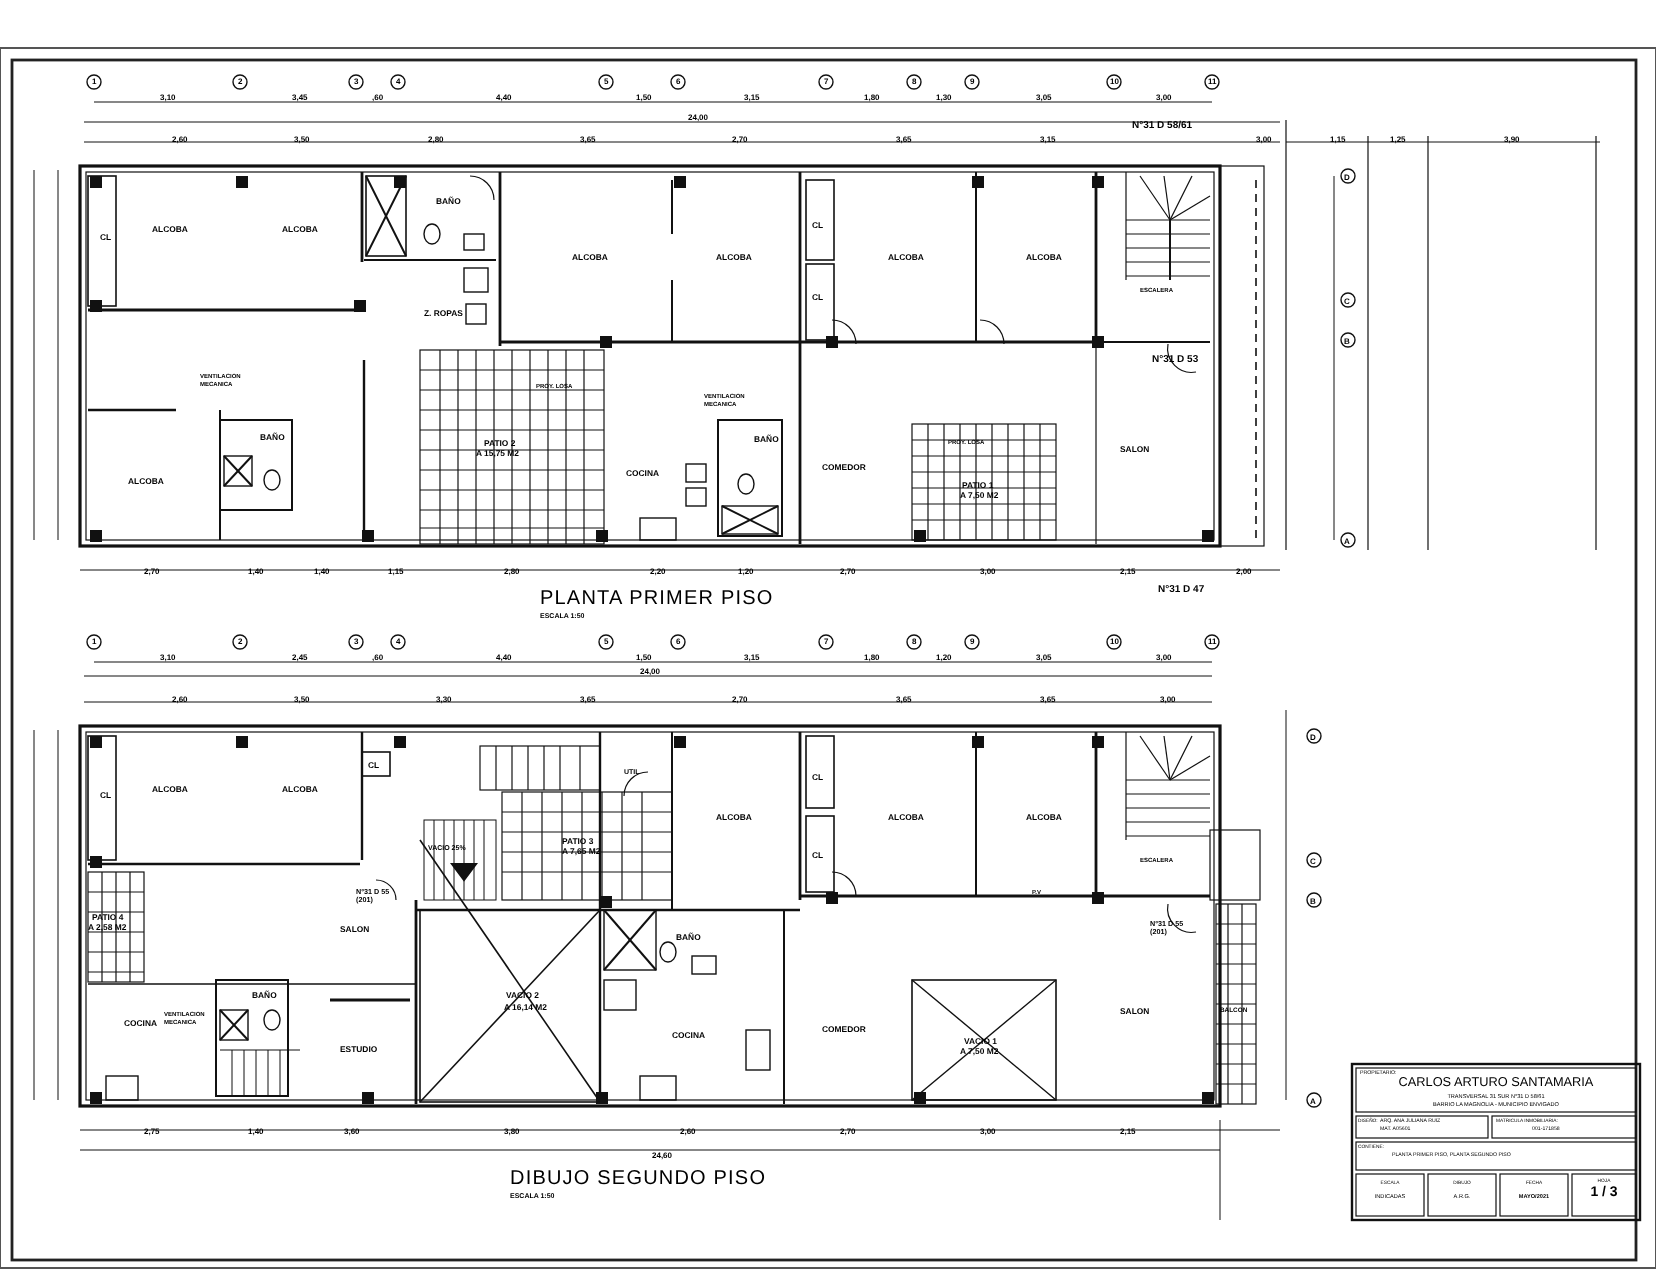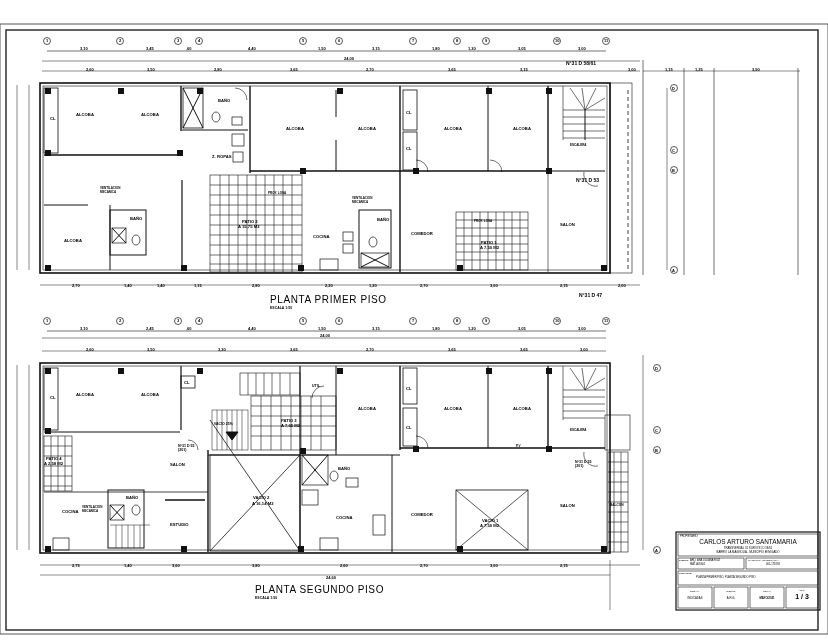--- a/index.html
+++ b/index.html
@@ -554,21 +554,21 @@
     <span style="position:absolute;left:72px;">2,75</span>
     <span style="position:absolute;left:124px;">1,40</span>
     <span style="position:absolute;left:172px;">3,60</span>
     <span style="position:absolute;left:252px;">3,80</span>
     <span style="position:absolute;left:340px;">2,60</span>
     <span style="position:absolute;left:420px;">2,70</span>
     <span style="position:absolute;left:490px;">3,00</span>
     <span style="position:absolute;left:560px;">2,15</span>
   </div>
   <span style="position:absolute;left:326px;top:575px;font-size:4px;font-weight:bold;">24,60</span>
-  <div style="position:absolute;left:255px;top:584px;font-size:10px;letter-spacing:0.6px;">PLANTA SEGUNDO PISO</div>
+  <div style="position:absolute;left:255px;top:584px;font-size:10px;letter-spacing:0.6px;">DIBUJO SEGUNDO PISO</div>
   <div style="position:absolute;left:255px;top:596px;font-size:3.5px;font-weight:bold;">ESCALA 1:50</div>
 
   <div style="position:absolute;left:676px;top:532px;width:144px;height:78px;">
     <span style="position:absolute;left:4px;top:3px;font-size:2.6px;">PROPIETARIO:</span>
     <span style="position:absolute;left:0;width:144px;text-align:center;top:6px;font-size:6.4px;">CARLOS ARTURO SANTAMARIA</span>
     <span style="position:absolute;left:0;width:144px;text-align:center;top:14px;font-size:2.8px;">TRANSVERSAL 31 SUR N°31 D 58/61</span>
     <span style="position:absolute;left:0;width:144px;text-align:center;top:18px;font-size:2.8px;">BARRIO LA MAGNOLIA - MUNICIPIO ENVIGADO</span>
     <span style="position:absolute;left:3px;top:27px;font-size:2.4px;">DISEÑO:</span>
     <span style="position:absolute;left:14px;top:27px;font-size:2.6px;">ARQ. ANA JULIANA RUIZ</span>
     <span style="position:absolute;left:14px;top:31px;font-size:2.6px;">MAT. A05601</span>

